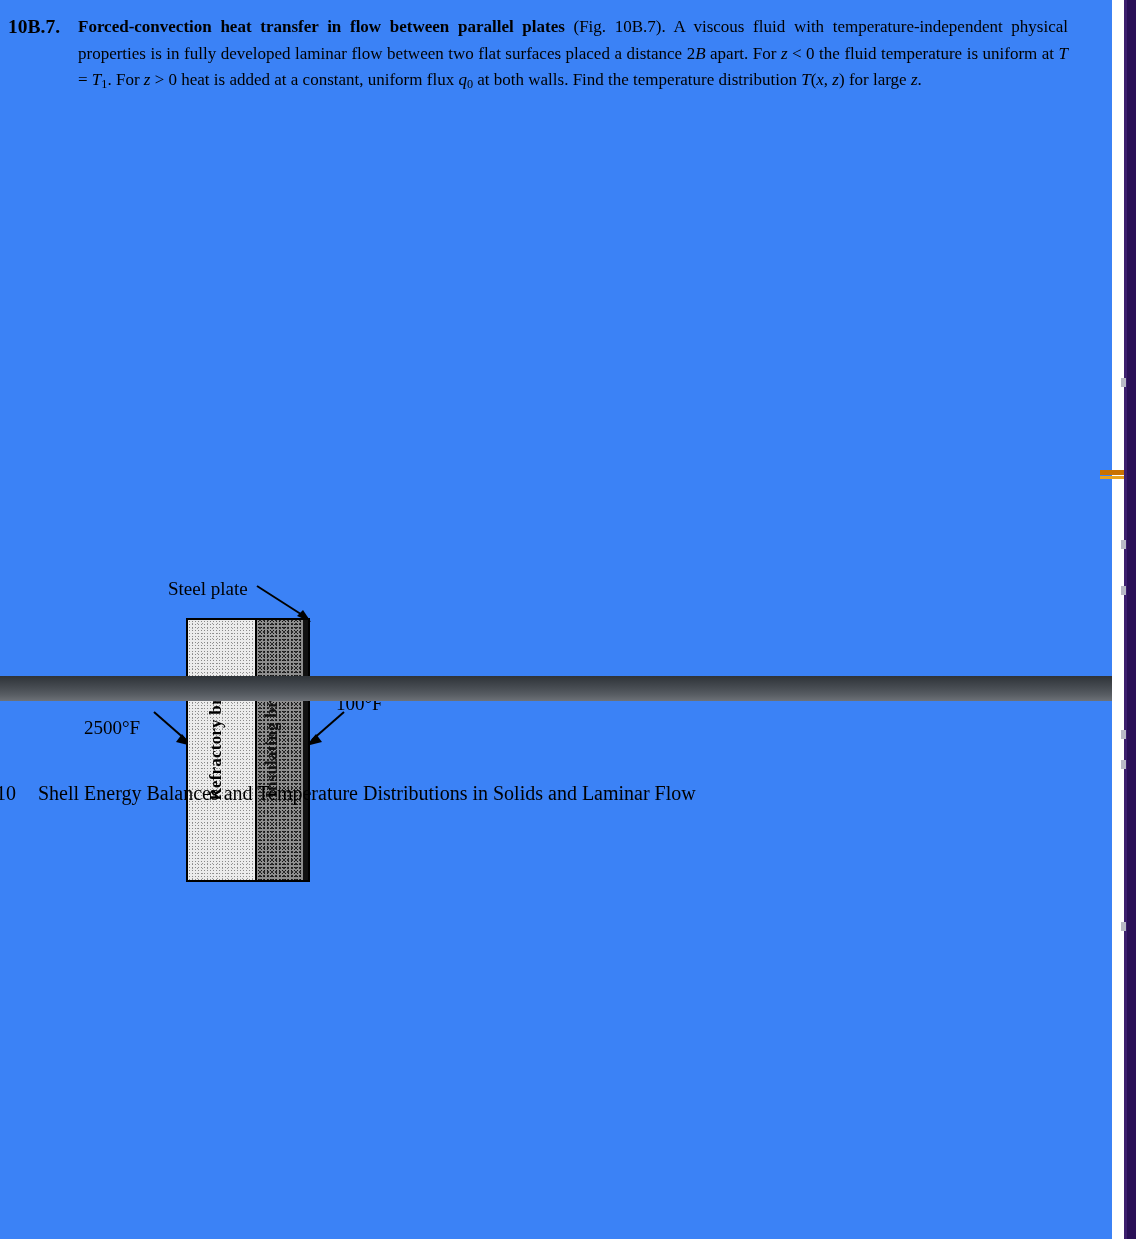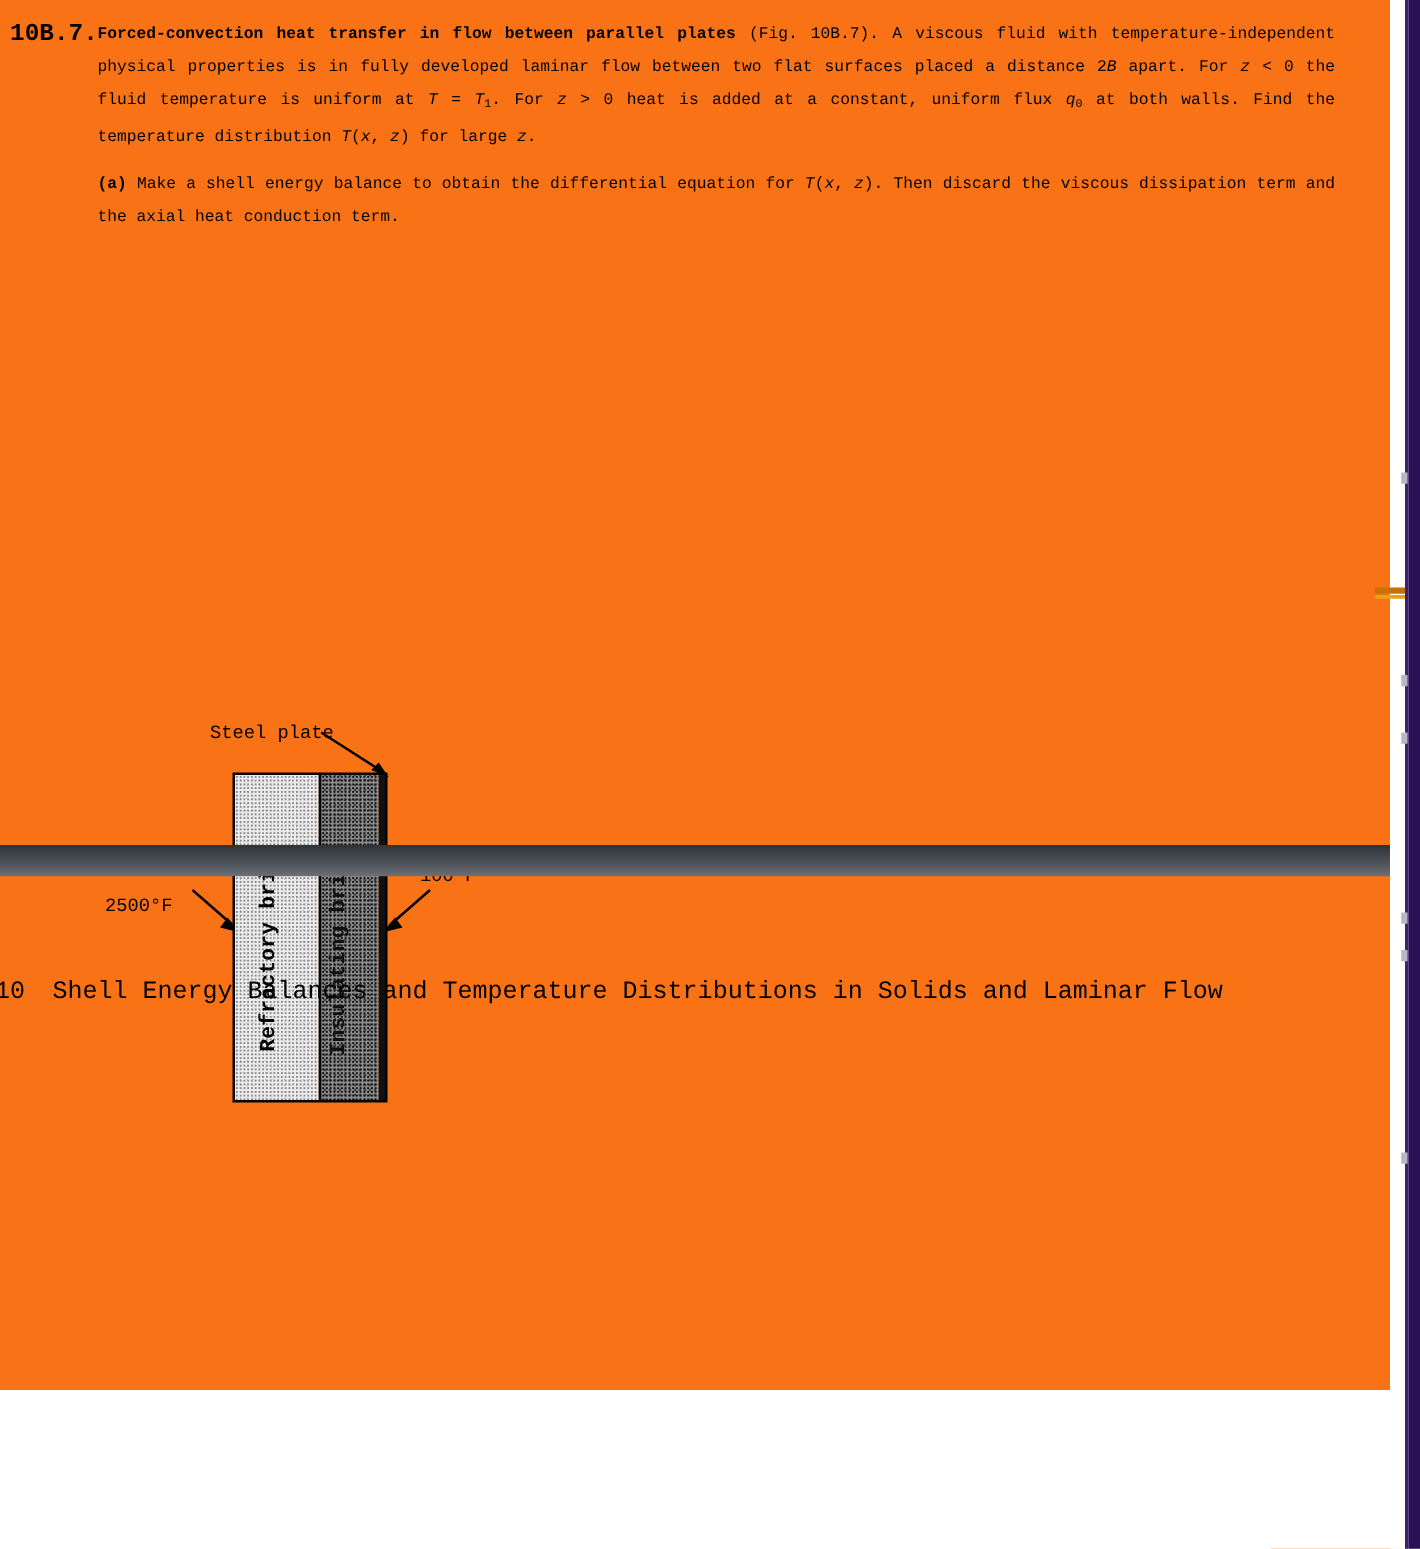--- a/index.html
+++ b/index.html
@@ -4,39 +4,39 @@
 <style>
   html,body{margin:0;padding:0;}
   body{
     width:1136px;height:1239px;
     background:#ffffff;
     font-family:"Liberation Serif", serif;
     color:#000;
     overflow:hidden;
     position:relative;
   }
-  .page-area{position:absolute;left:0;top:0;width:1112px;height:1112px;background:#f97316;overflow:hidden;font-family:Liberation Mono, monospace;}
+  .page-area{position:absolute;left:0;top:0;width:1112px;height:1239px;background:#3b82f6;overflow:hidden;}
 
   
   .viewer-rail{position:absolute;right:0;top:0;width:24px;height:1239px;background:#ffffff;}
   .rail-strip{position:absolute;right:0;top:0;width:9px;height:1239px;background:#2a1057;}
   .rail-strip2{position:absolute;right:9px;top:0;width:3px;height:1239px;background:#3d1f6e;}
   .orange-mark{position:absolute;right:12px;top:470px;width:24px;height:5px;background:#c97100;}
   .orange-mark2{position:absolute;right:12px;top:476px;width:24px;height:3px;background:#e8a21f;}
   .rail-tick{position:absolute;right:10px;width:5px;height:9px;background:#b9b9c6;}
 
   
   .page-gap{position:absolute;left:0;top:676px;width:1112px;height:25px;
     background:linear-gradient(to bottom,#2e3338 0%,#464b51 45%,#585d63 75%,#6d7177 100%);}
 
   
   .prob{position:absolute;left:8px;top:14px;width:1060px;}
   .prob-row{display:flex;align-items:flex-start;}
   .prob-num{font-weight:bold;width:70px;flex:0 0 70px;font-size:19.5px;line-height:26px;}
-  .prob-body{flex:1;font-size:13px;line-height:26.6px;text-align:justify;}
+  .prob-body{flex:1;font-size:17px;line-height:26.6px;text-align:justify;}
   .prob-body p{margin:0;}
   .prob-body p.sec{margin-top:10px;}
   b{font-weight:bold;}
   i{font-style:italic;}
   .sub{font-size:0.72em;vertical-align:-0.28em;}
 
   
   .fig6{position:absolute;left:0;top:280px;width:1060px;height:350px;}
   .wall{position:absolute;left:186px;top:338px;width:124px;height:264px;border:2.5px solid #000;box-sizing:border-box;}
   .brick-a{position:absolute;left:0;top:0;width:56%;height:100%;
@@ -52,21 +52,21 @@
     background-size:3px 3px,4px 4px;
     background-position:0 0,1px 2px;
     border-left:2px solid #000;box-sizing:border-box;}
   .brick-c{position:absolute;left:96%;top:0;width:4%;height:100%;background:#111;}
 
   .vlabel{position:absolute;font-weight:bold;font-size:17px;letter-spacing:.2px;
     transform-origin:center;writing-mode:vertical-rl;transform:rotate(180deg);white-space:nowrap;}
   .vlabel.refr{left:206px;top:395px;color:#000;}
   .vlabel.insu{left:262px;top:398px;color:#111;}
 
-  .txt{position:absolute;font-size:15px;white-space:nowrap;}
+  .txt{position:absolute;font-size:19px;white-space:nowrap;}
   .steel-lbl{left:168px;top:298px;}
   .t2500{left:84px;top:413px;margin-top:24px;}
   .t100{left:336px;top:413px;}
   .cap6{position:absolute;left:420px;top:581px;font-size:19.5px;white-space:nowrap;}
 
   
   .runhead{position:absolute;left:-4px;top:782px;font-size:20px;white-space:nowrap;}
   .runhead .n{margin-right:22px;}
 
   
@@ -75,21 +75,20 @@
 </head>
 <body>
 
 <div class="page-area">
 
   <div class="prob">
     <div class="prob-row">
       <div class="prob-num">10B.7.</div>
       <div class="prob-body">
         <p><b>Forced-convection heat transfer in flow between parallel plates</b> (Fig. 10B.7).  A viscous fluid with temperature-independent physical properties is in fully developed laminar flow between two flat surfaces placed a distance 2<i>B</i> apart. For <i>z</i> &lt; 0 the fluid temperature is uniform at <i>T</i> = <i>T</i><span class="sub">1</span>. For <i>z</i> &gt; 0 heat is added at a constant, uniform flux <i>q</i><span class="sub">0</span> at both walls. Find the temperature distribution <i>T</i>(<i>x</i>, <i>z</i>) for large <i>z</i>.</p>
-        <p class="sec"><b>(a)</b> Make a shell energy balance to obtain the differential equation for <i>T</i>(<i>x</i>, <i>z</i>). Then discard the viscous dissipation term and the axial heat conduction term.</p>
       </div>
     </div>
   </div>
 
   <div class="fig6">
 
     <div class="txt steel-lbl">Steel plate</div>
     <svg style="position:absolute;left:255px;top:304px;" width="70" height="44">
       <line x1="2" y1="2" x2="52" y2="34" stroke="#000" stroke-width="2"></line>
       <polygon points="56,38 42,32 48,26" fill="#000"></polygon>

